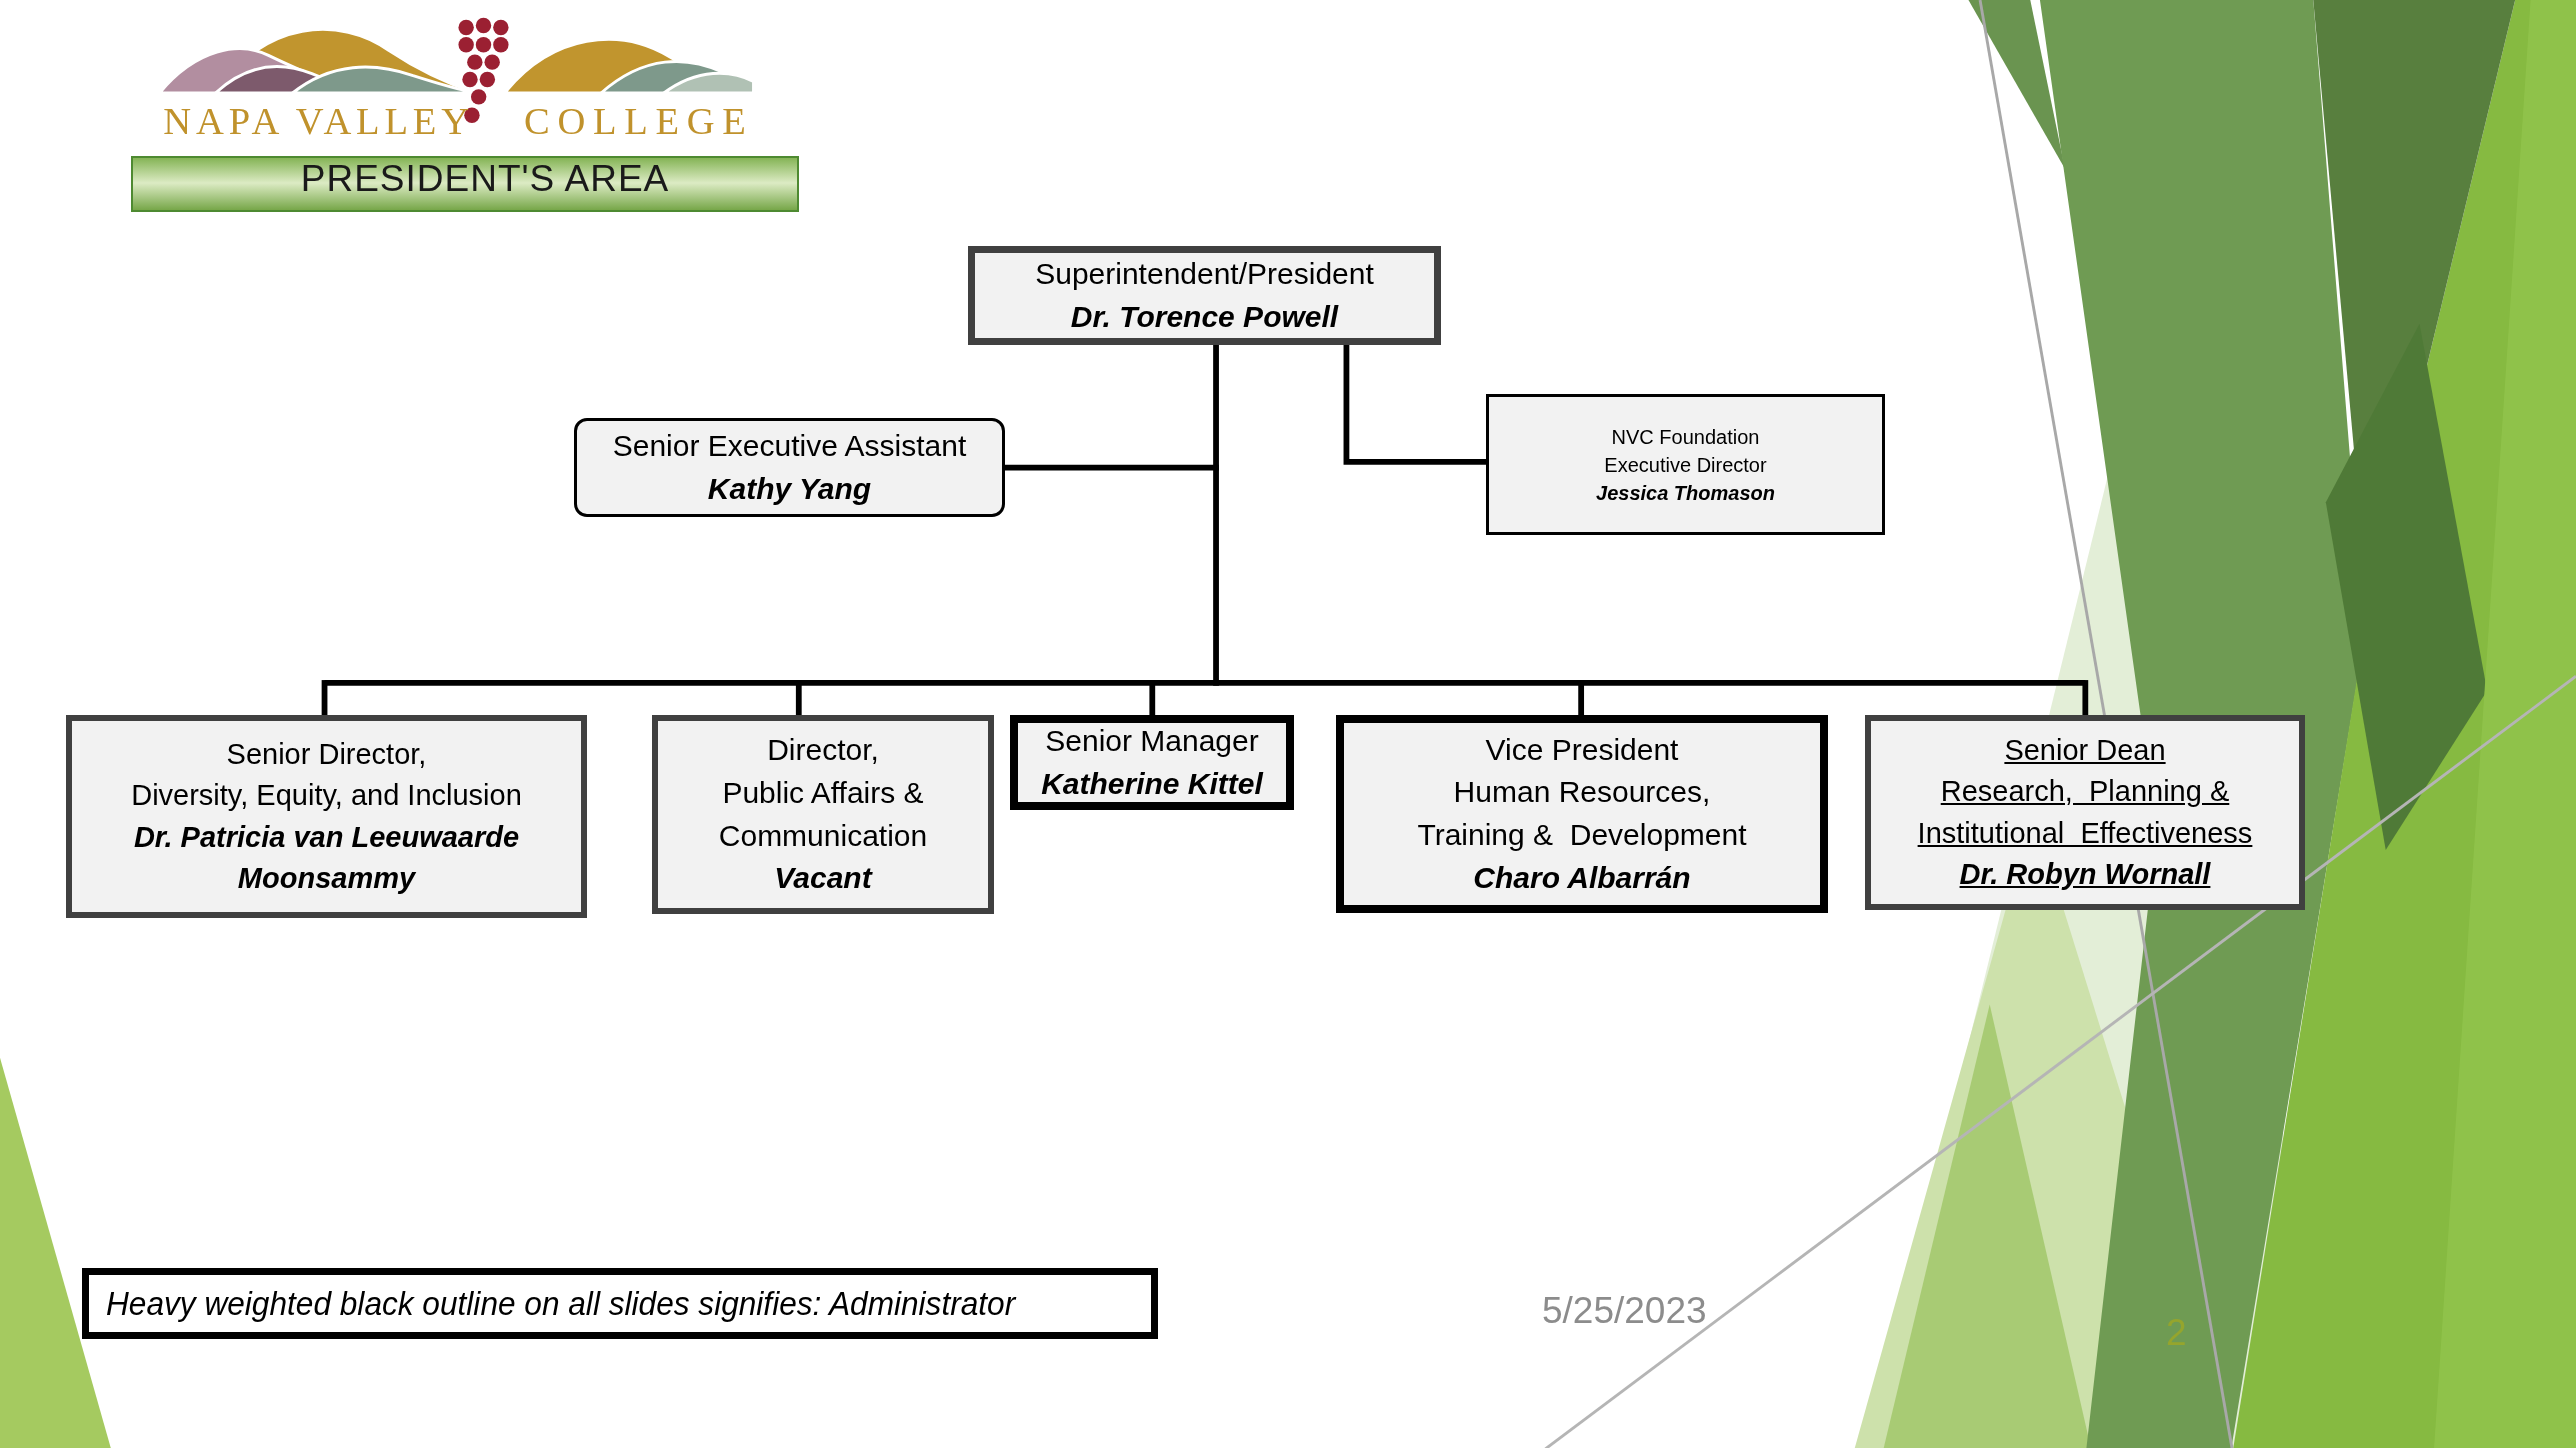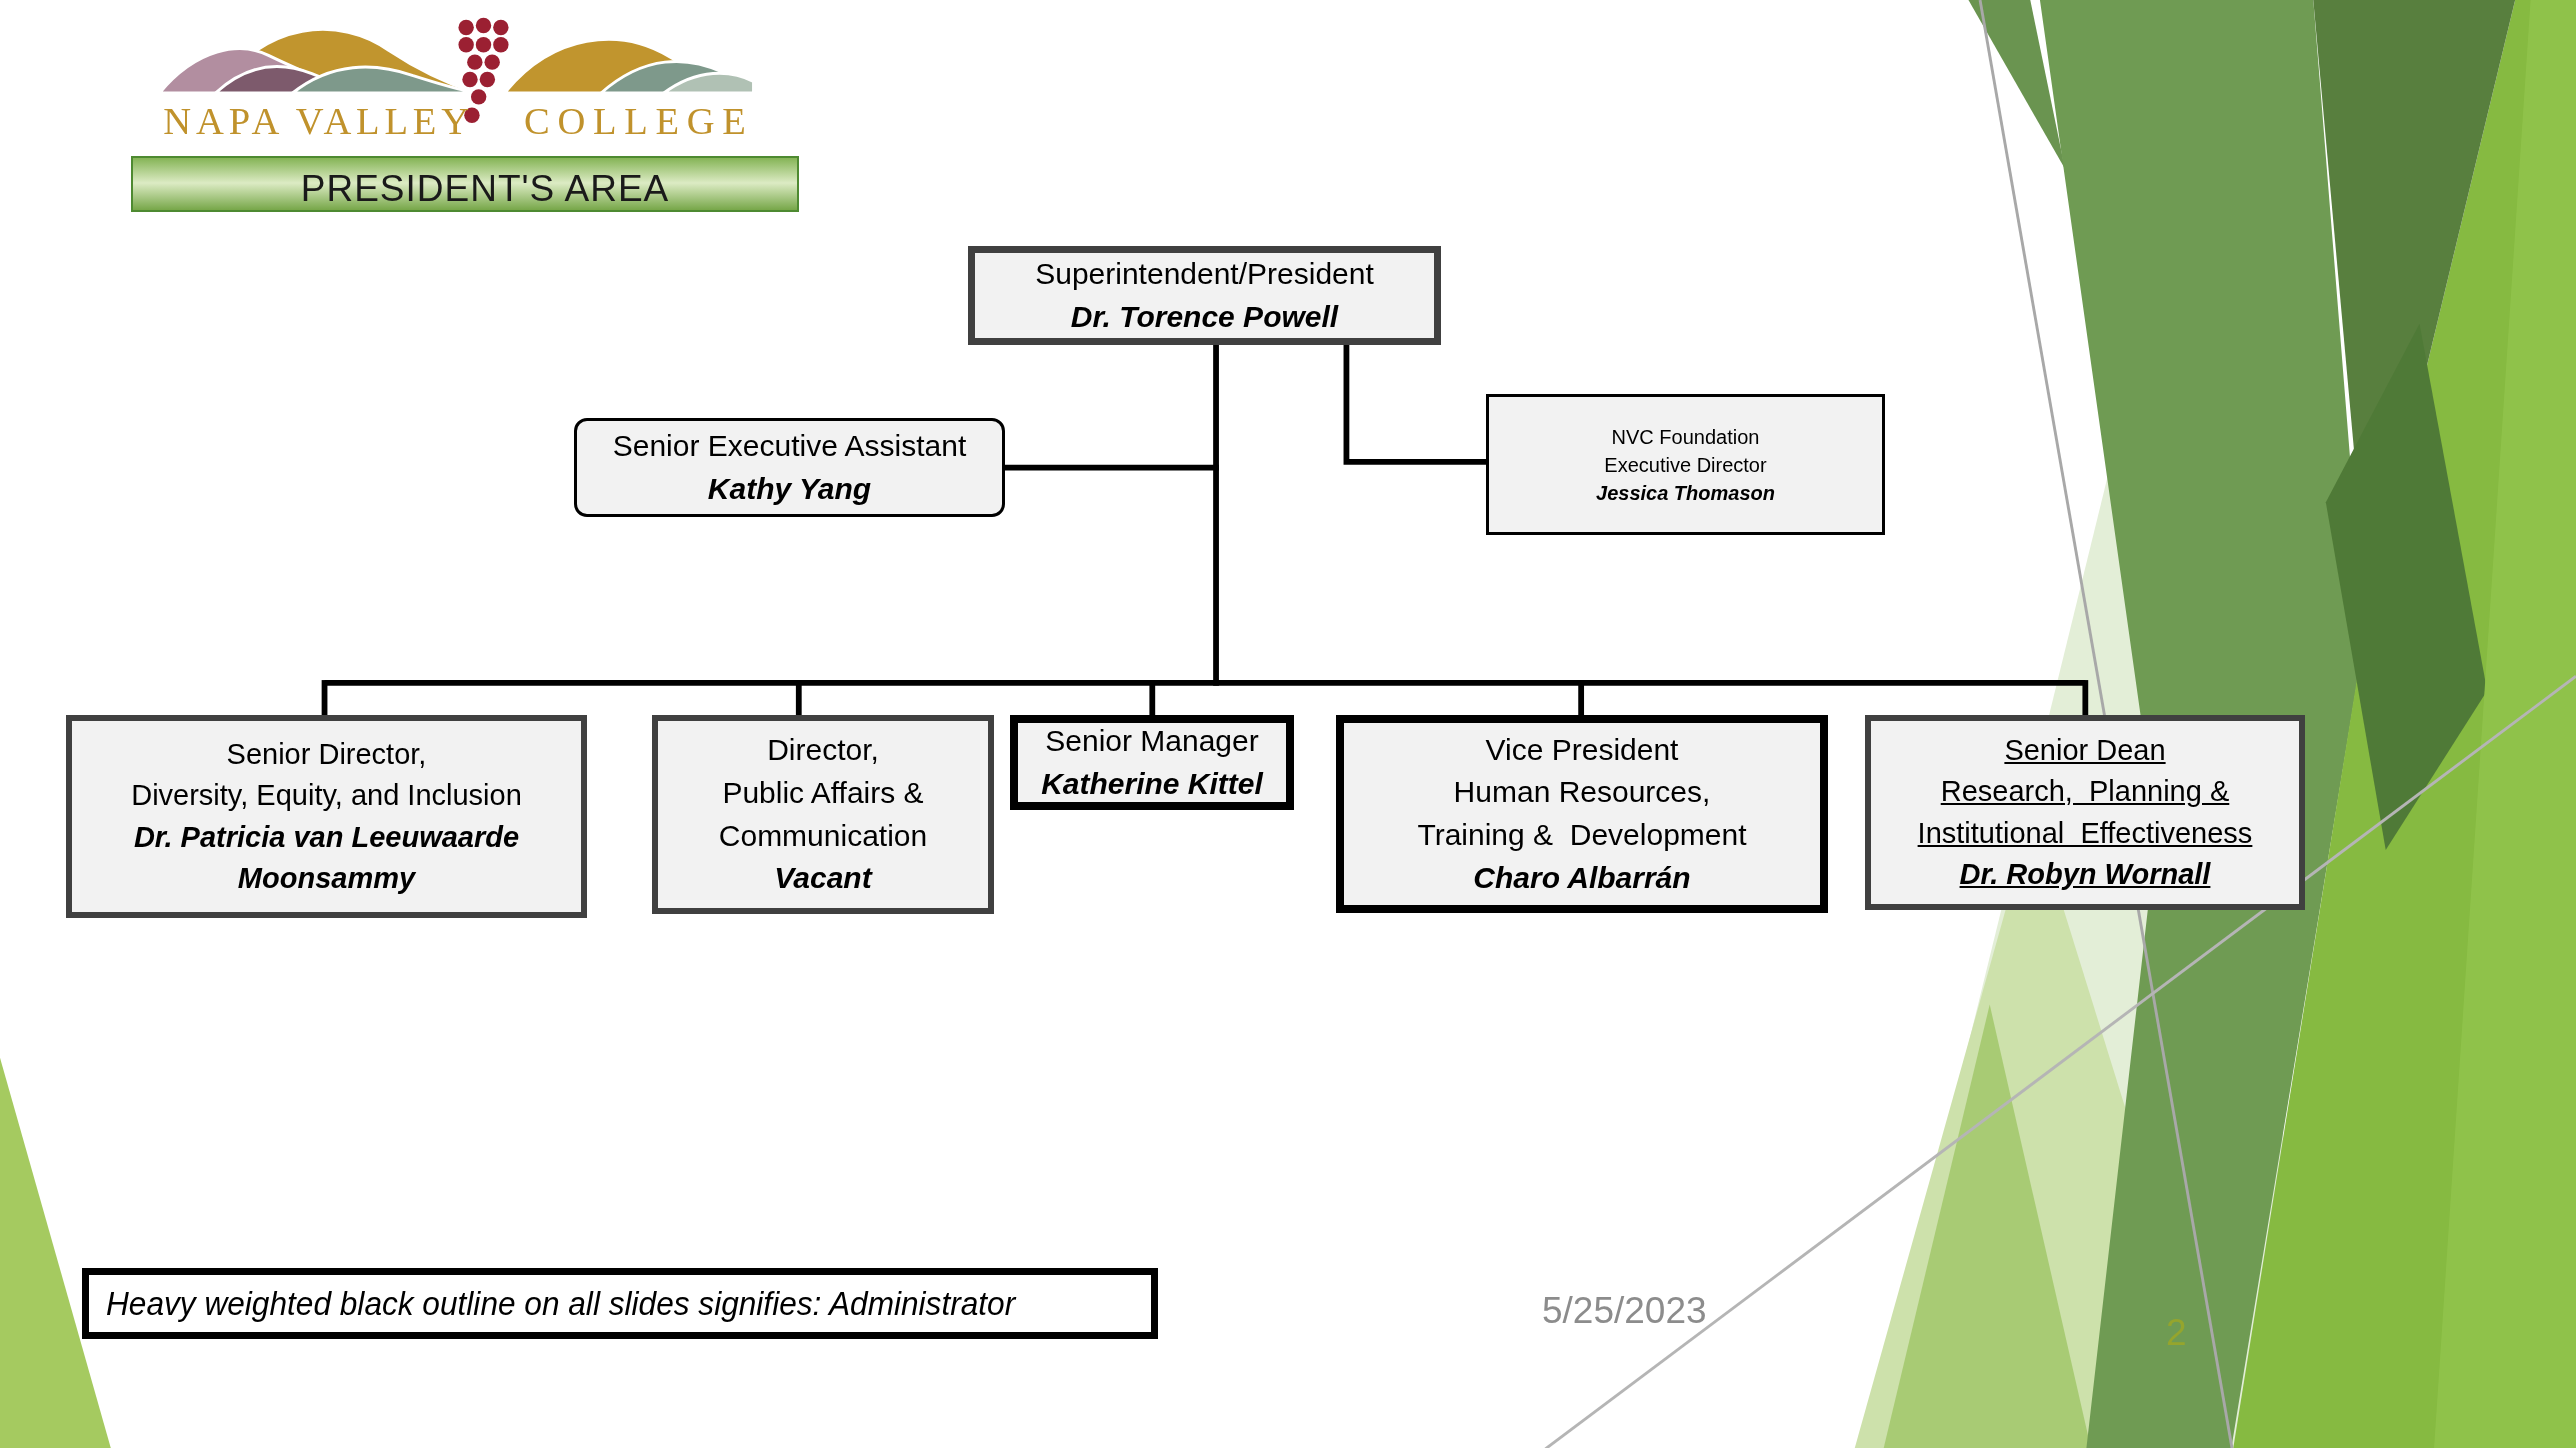--- a/index.html
+++ b/index.html
@@ -16,21 +16,21 @@
   #bg-shapes{z-index:0;}
 
   
   #logo{position:absolute;left:157px;top:11.6px;width:599px;height:135px;z-index:3;}
 
   
   #banner{
     position:absolute;left:131px;top:156px;width:668px;height:56px;z-index:3;
     box-sizing:border-box;border:2.9px solid #4e8a31;
     background:linear-gradient(180deg,#85b456 0%,#dcebc4 48%,#77a749 100%);
-    display:flex;align-items:flex-end;justify-content:center;
+    display:flex;align-items:flex-start;justify-content:center;
     font-size:37px;color:#1a1a1a;letter-spacing:1px;padding-left:40px;
   }
 
   
   .node{
     position:absolute;z-index:3;box-sizing:border-box;
     background:#f2f2f2;color:#000;
     display:flex;flex-direction:column;justify-content:center;align-items:center;
     text-align:center;font-size:30px;line-height:1.42;
   }

